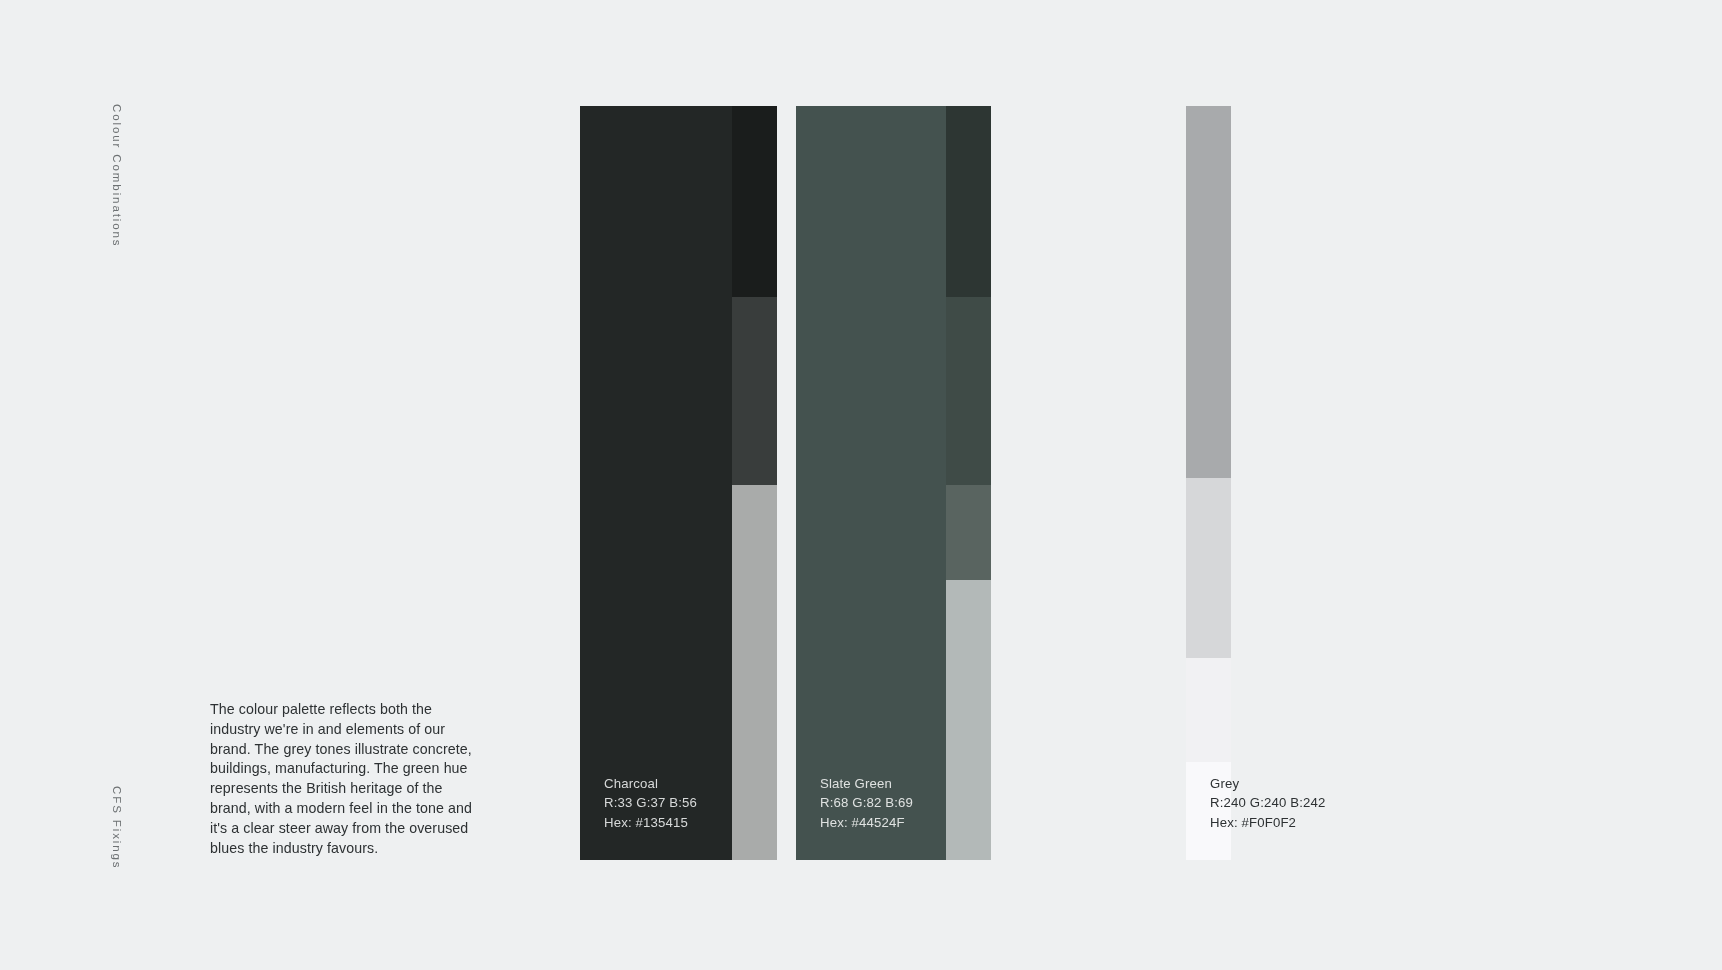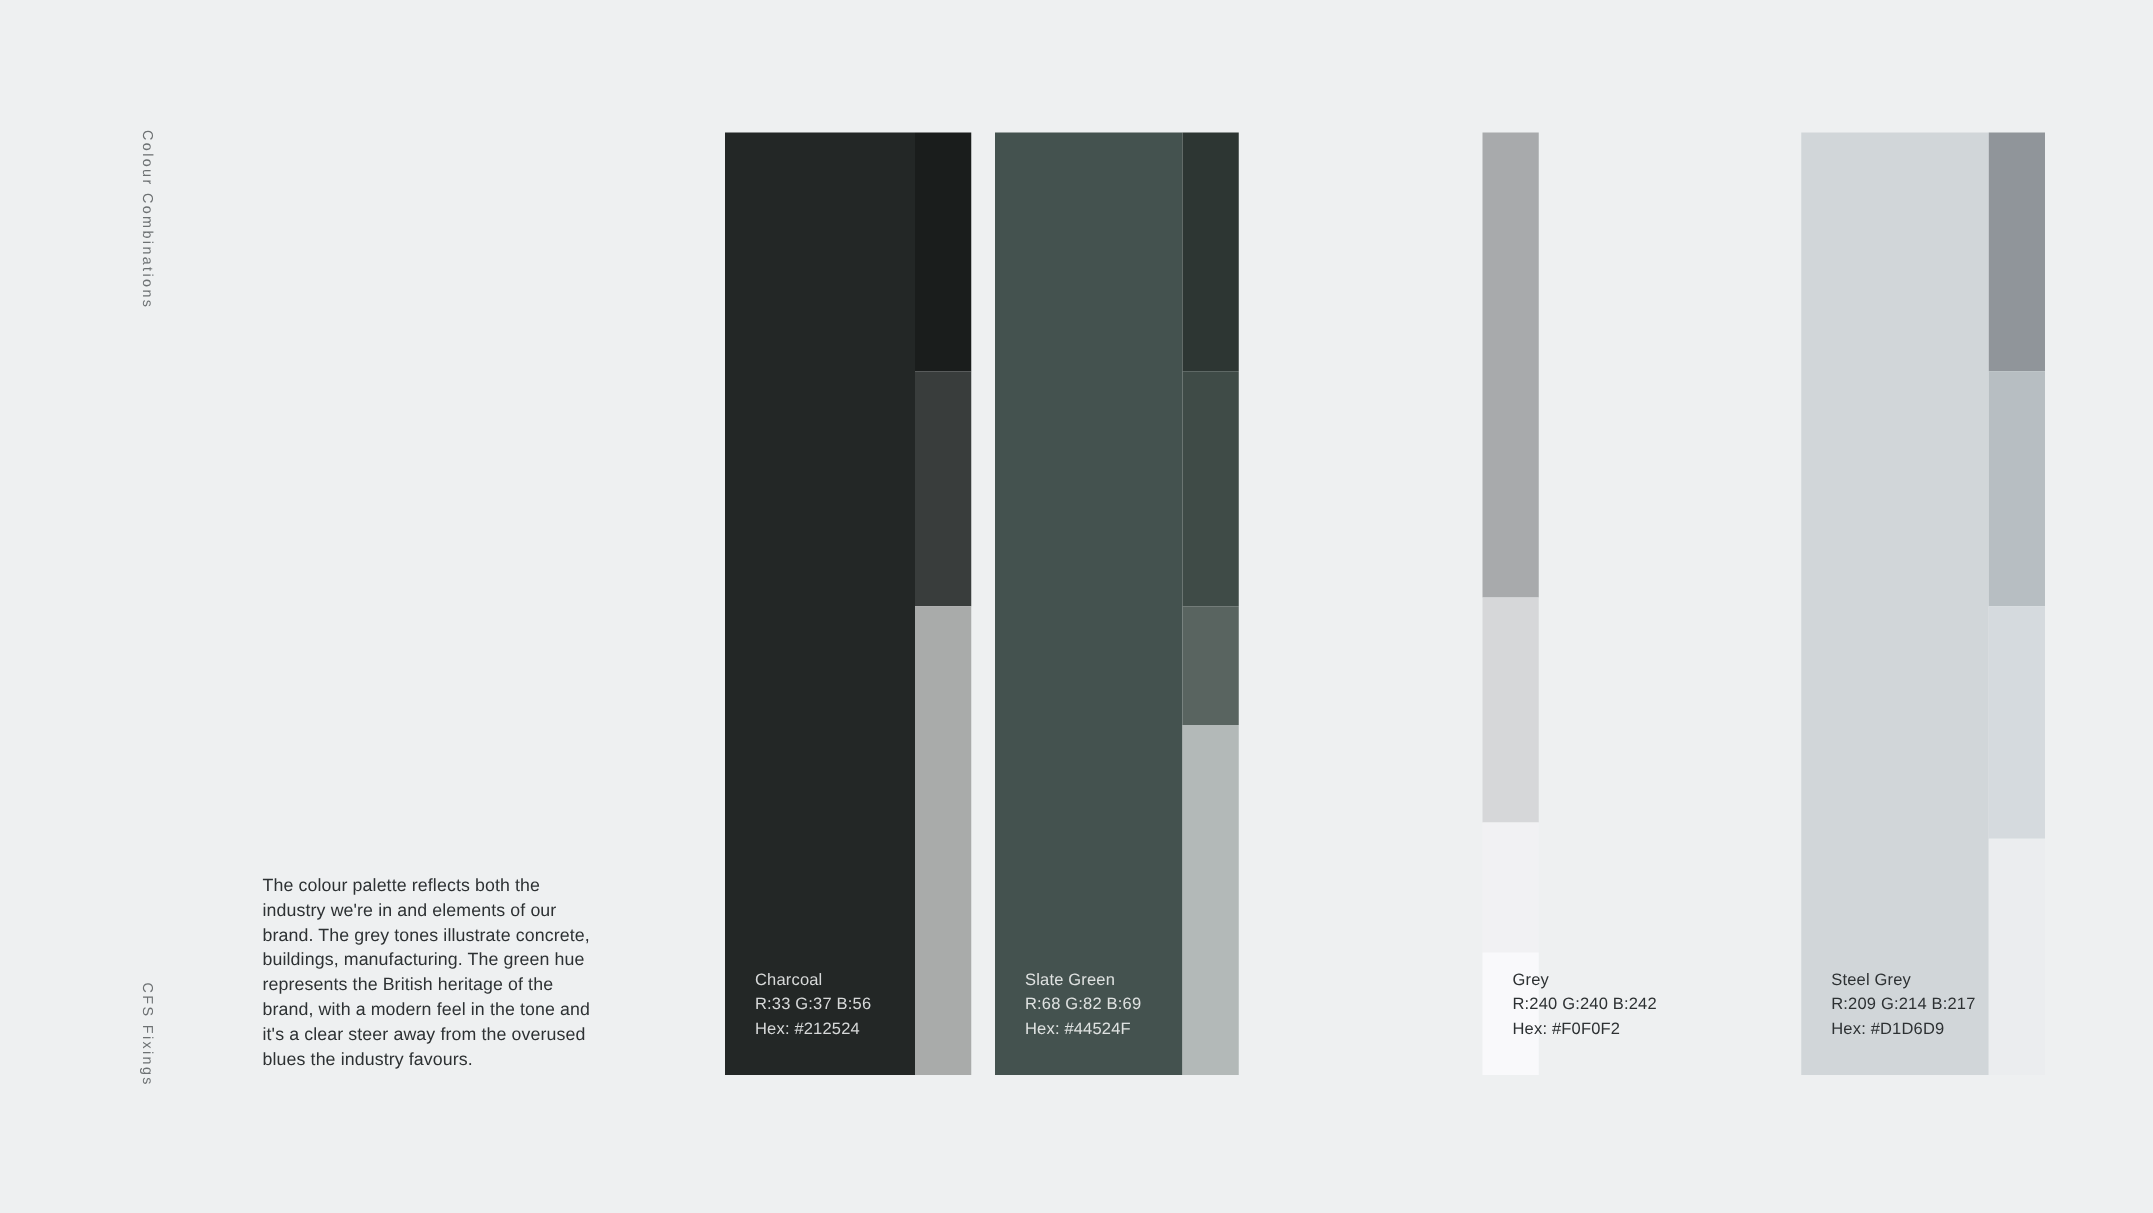--- a/index.html
+++ b/index.html
@@ -99,21 +99,21 @@
     <div class="swatch-group" style="left: 580px; width: 197px; padding-left: 12px;">
       <div class="swatch-main" style="width: 152px; background: rgb(35, 39, 38);"></div>
       <div class="swatch-strip" style="left: 152px; width: 45px;">
         <div class="strip-seg" style="height: 191px; background: rgb(26, 29, 28);"></div>
         <div class="strip-seg" style="height: 188px; background: rgb(57, 61, 60);"></div>
         <div class="strip-seg" style="height: 375px; background: rgb(169, 171, 170);"></div>
       </div>
       <div class="swatch-caption" style="color: rgb(215, 217, 217);">
         <span class="cap-line">Charcoal</span>
         <span class="cap-line">R:33 G:37 B:56</span>
-        <span class="cap-line">Hex: #212524</span>
+        <span class="cap-line">Hex: #135415</span>
       </div>
     </div>
     <div class="swatch-group" style="left: 796px; width: 160px;">
       <div class="swatch-main" style="width: 150px; background: rgb(68, 82, 79);"></div>
       <div class="swatch-strip" style="left: 150px; width: 45px;">
         <div class="strip-seg" style="height: 191px; background: rgb(45, 54, 51);"></div>
         <div class="strip-seg" style="height: 188px; background: rgb(63, 75, 71);"></div>
         <div class="strip-seg" style="height: 95px; background: rgb(89, 100, 96);"></div>
         <div class="strip-seg" style="height: 280px; background: rgb(179, 185, 184);"></div>
       </div>
@@ -129,27 +129,13 @@
         <div class="strip-seg" style="height: 180px; background: rgb(214, 215, 217);"></div>
         <div class="strip-seg" style="height: 104px; background: rgb(241, 241, 243);"></div>
         <div class="strip-seg" style="height: 98px; background: rgb(249, 249, 251);"></div>
       </div>
       <div class="swatch-caption" style="color: rgb(45, 49, 51);">
         <span class="cap-line">Grey</span>
         <span class="cap-line">R:240 G:240 B:242</span>
         <span class="cap-line">Hex: #F0F0F2</span>
       </div>
     </div>
-    <div class="swatch-group" style="left: 1441px; width: 195px;">
-      <div class="swatch-main" style="width: 150px; background: rgb(209, 214, 217);"></div>
-      <div class="swatch-strip" style="left: 150px; width: 45px;">
-        <div class="strip-seg" style="height: 191px; background: rgb(144, 149, 154);"></div>
-        <div class="strip-seg" style="height: 188px; background: rgb(183, 190, 194);"></div>
-        <div class="strip-seg" style="height: 186px; background: rgb(213, 218, 222);"></div>
-        <div class="strip-seg" style="height: 189px; background: rgb(235, 237, 239);"></div>
-      </div>
-      <div class="swatch-caption" style="color: rgb(45, 49, 51);">
-        <span class="cap-line">Steel Grey</span>
-        <span class="cap-line">R:209 G:214 B:217</span>
-        <span class="cap-line">Hex: #D1D6D9</span>
-      </div>
-    </div>
   </div>
 
 </body></html>

